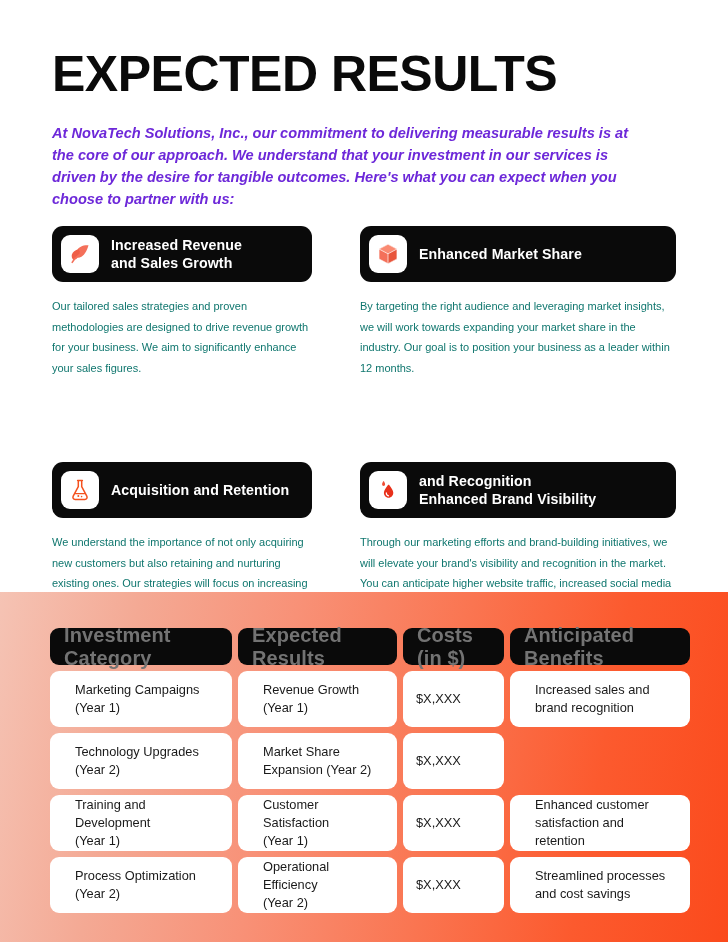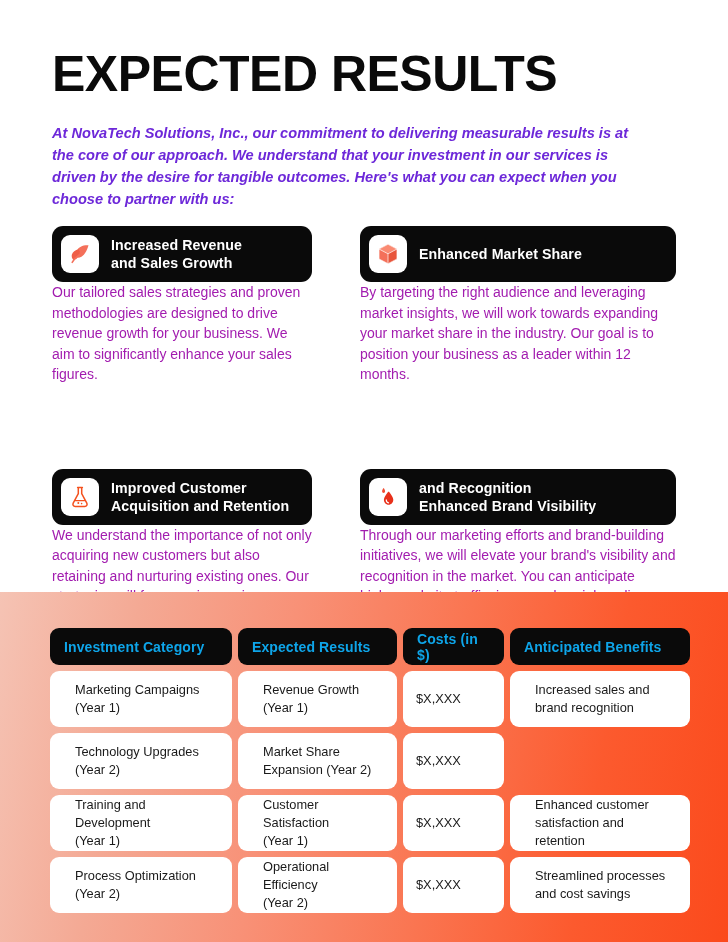--- a/index.html
+++ b/index.html
@@ -87,24 +87,24 @@
 
   .benefit-title {
     color: #ffffff;
     font-size: 14.2px;
     line-height: 18px;
     font-weight: 600;
     letter-spacing: 0.1px;
   }
 
   .benefit-body {
-    margin-top: 0;
-    font-size: 14px;
+    margin-top: 14px;
+    font-size: 11px;
     line-height: 20.5px;
-    color: #a21caf;
+    color: #0f766e;
   }
 
   
   .row2 { margin-top: 36px; }
 
   
   .table-section {
     position: absolute;
     left: 0;
     top: 592px;
@@ -131,22 +131,22 @@
 
   .table-row {
     display: grid;
     grid-template-columns: 182px 159px 101px 180px;
     gap: 6px;
   }
 
   .th {
     background: #0a0a0a;
     border-radius: 9px;
-    color: #0ea5e9;
-    font-size: 14px;
+    color: #737373;
+    font-size: 20px;
     font-weight: 600;
     letter-spacing: 0.1px;
     height: 37px;
     display: flex;
     align-items: center;
     padding: 0 14px;
   }
 
   .td {
     background: #ffffff;
@@ -213,21 +213,20 @@
       <div class="benefit-card">
         <div class="icon-tile">
           <svg width="24" height="24" viewBox="0 0 24 24">
             <path d="M9.6 2.6h4.8M10.3 2.6v6.1L5.2 18.2c-.8 1.5.2 3.2 1.9 3.2h9.8c1.7 0 2.7-1.7 1.9-3.2L13.7 8.7V2.6" fill="none" stroke="#f4511e" stroke-width="1.5" stroke-linecap="round" stroke-linejoin="round"></path>
             <path d="M7.4 15.6h9.2" stroke="#f4511e" stroke-width="1.4" stroke-linecap="round"></path>
             <circle cx="10.3" cy="18" r="1" fill="#f4511e"></circle>
             <circle cx="13.6" cy="18.6" r="0.8" fill="#f4511e"></circle>
           </svg>
         </div>
         <div class="benefit-title">
-          <div>Improved Customer</div>
           <div>Acquisition and Retention</div>
         </div>
       </div>
       <div class="benefit-body">We understand the importance of not only acquiring new customers but also retaining and nurturing existing ones. Our strategies will focus on increasing customer acquisition rates and boosting customer loyalty.</div>
     </div>
 
     <div class="benefit-col row2">
       <div class="benefit-card wide">
         <div class="icon-tile">
           <svg width="24" height="24" viewBox="0 0 24 24">

